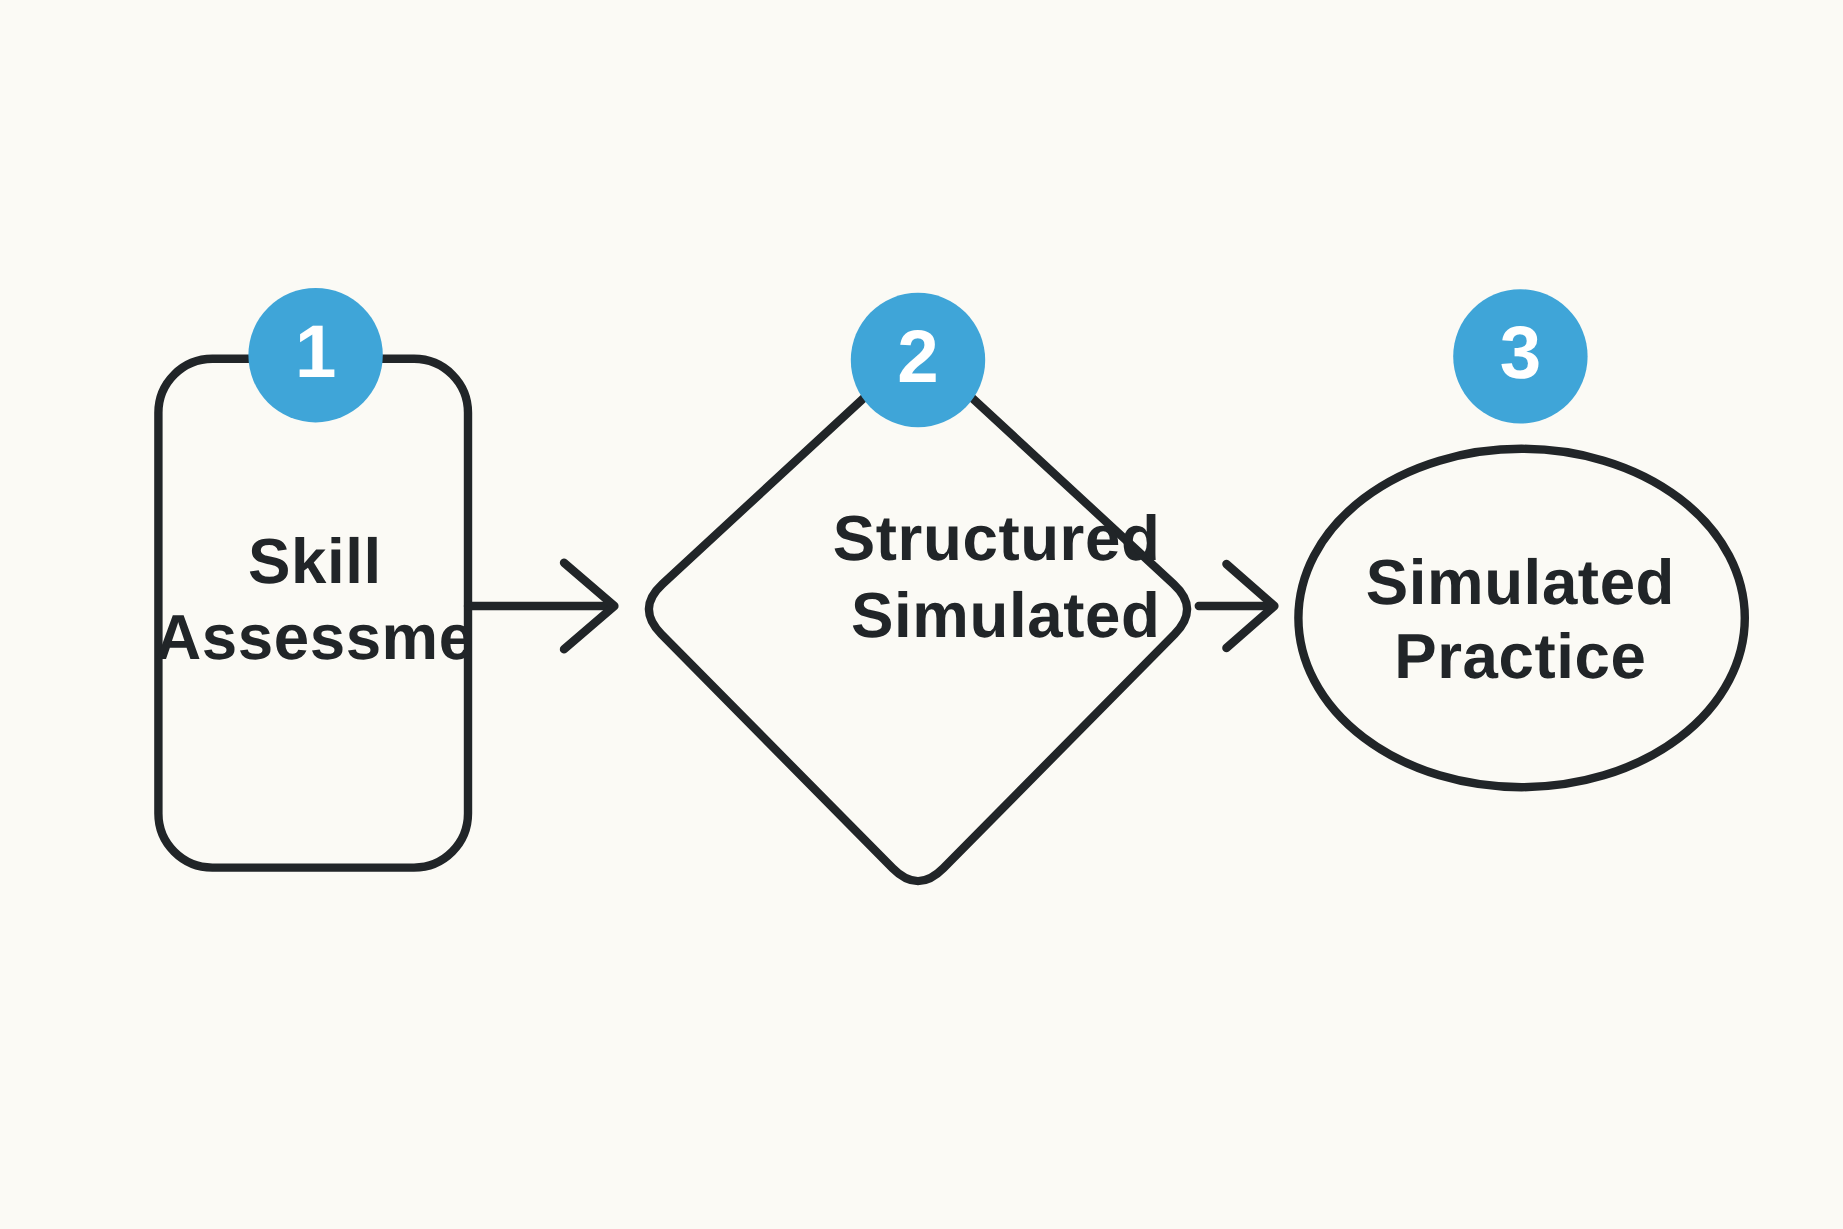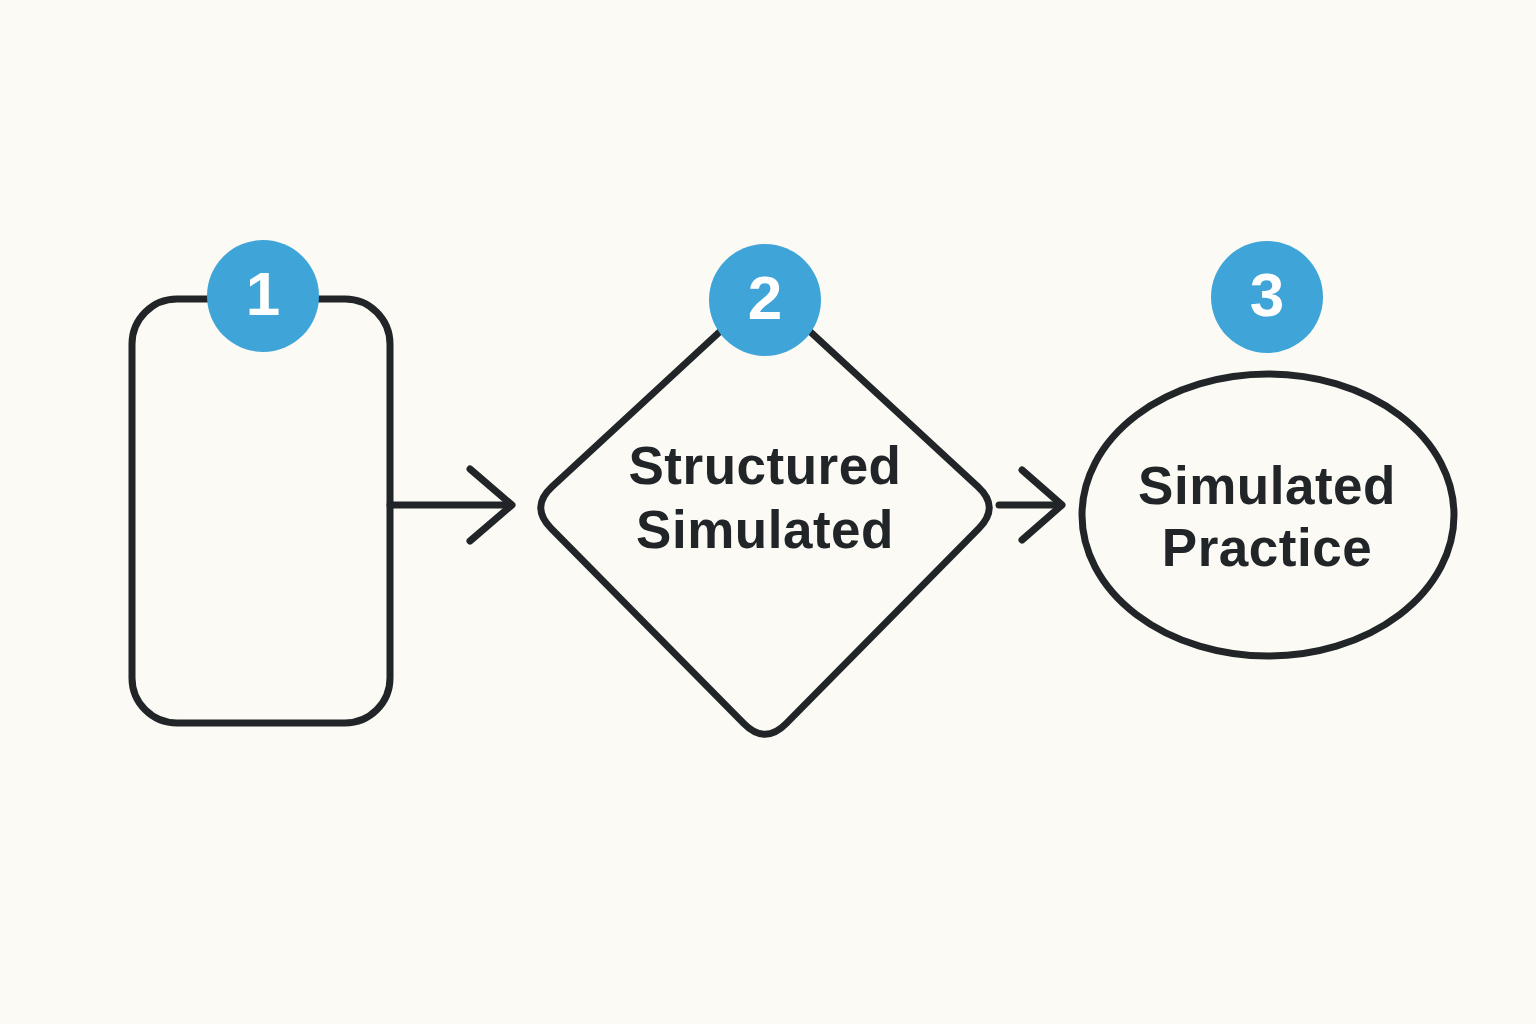--- a/index.html
+++ b/index.html
@@ -59,21 +59,21 @@
   .badge-3 { left: 1211px; top: 241px; }
   .label {
     position: absolute;
     text-align: center;
     color: var(--text);
     font-weight: bold;
     font-size: 53px;
     letter-spacing: 0.5px;
   }
   .label-1 { left: 115px; top: 437px; width: 295px; line-height: 63px; }
-  .label-2 { left: 563px; top: 434px; width: 404px; line-height: 64px; }
+  .label-2 { left: 563px; top: 418px; width: 404px; line-height: 64px; text-align: right; }
   .label-3 { left: 1077px; top: 455px; width: 380px; line-height: 62px; }
 </style>
 </head>
 <body>
 
 <div class="canvas">
 
   <svg class="layer" viewBox="0 0 1536 1024">
 
     <rect class="shape" x="132" y="299" width="258" height="424" rx="45" ry="45"></rect>
@@ -96,20 +96,24 @@
   <div class="badge badge-1">
     <span>1</span>
   </div>
   <div class="badge badge-2">
     <span>2</span>
   </div>
   <div class="badge badge-3">
     <span>3</span>
   </div>
 
+  <div class="label label-1">
+    <div>Skill</div>
+    <div>Assessme</div>
+  </div>
 
   <div class="label label-2">
     <div>Structured</div>
     <div>Simulated</div>
   </div>
 
   <div class="label label-3">
     <div>Simulated</div>
     <div>Practice</div>
   </div>

